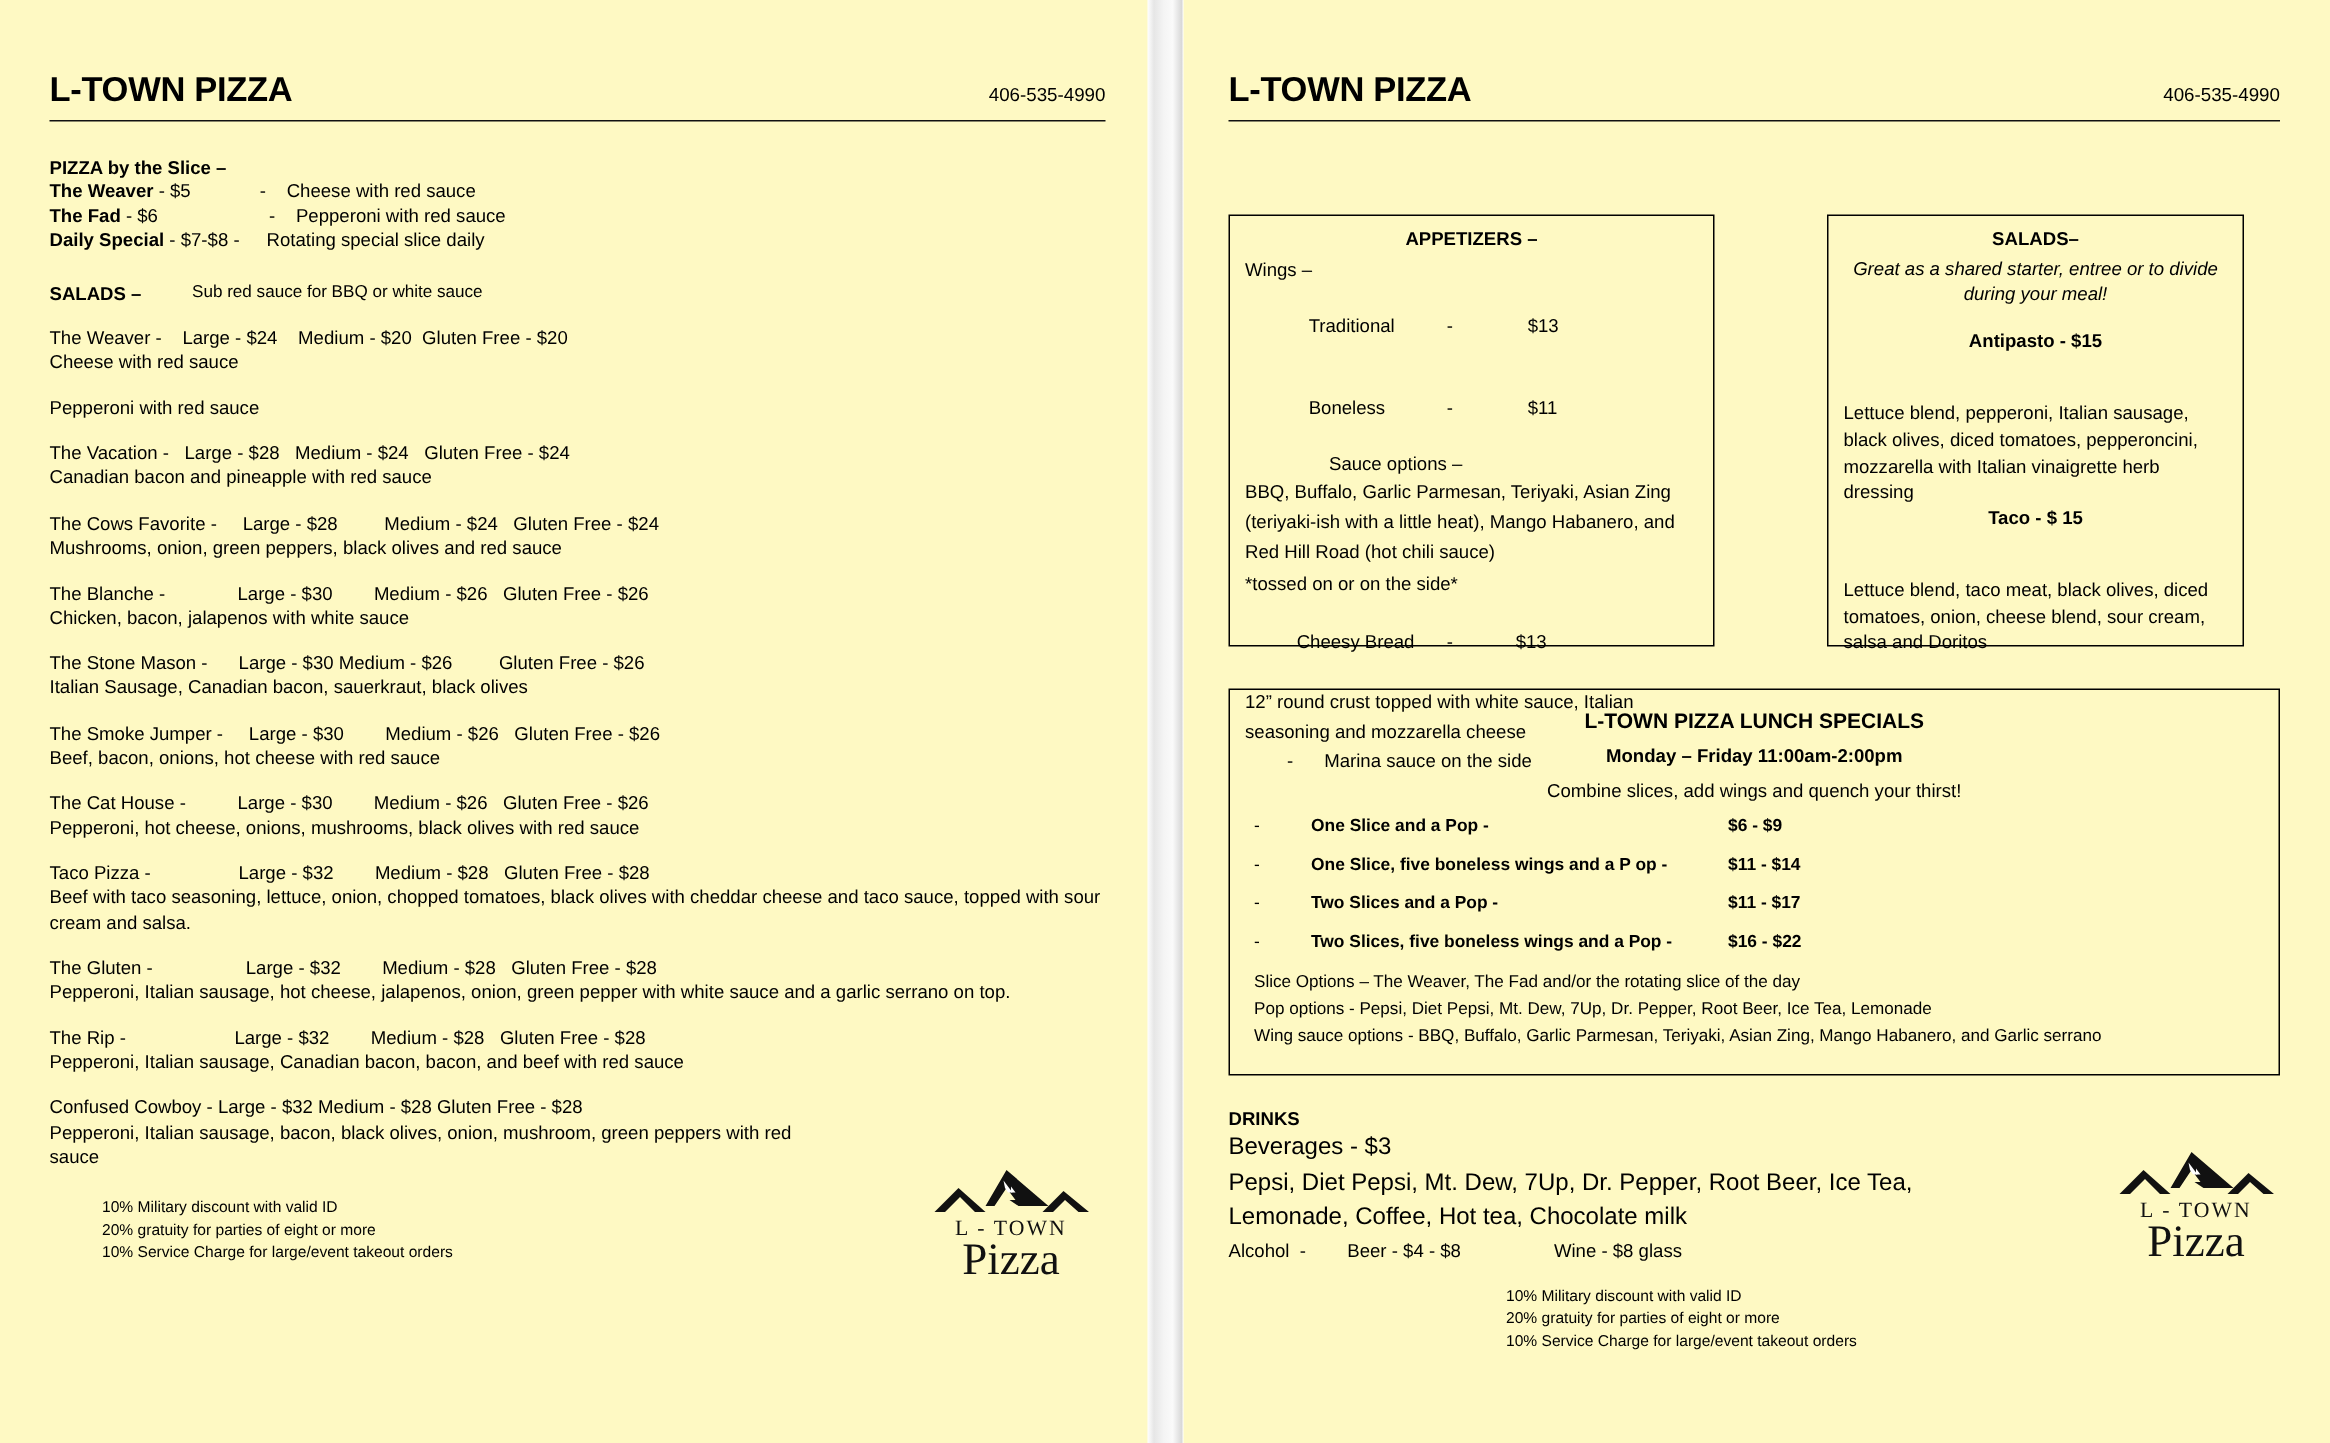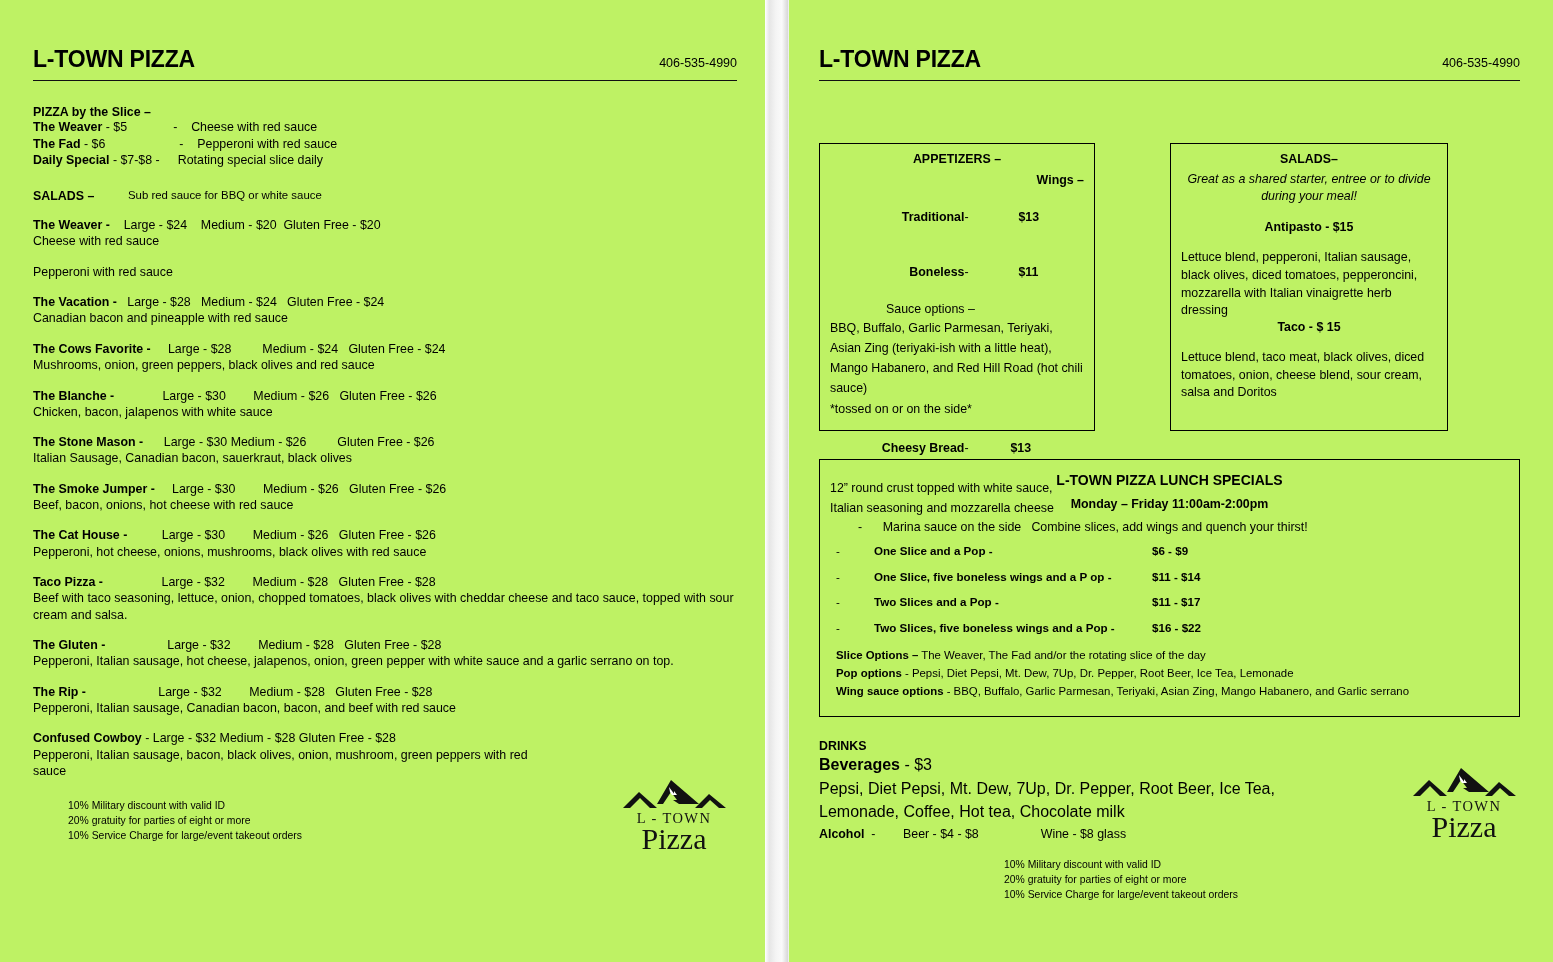--- a/index.html
+++ b/index.html
@@ -16,21 +16,21 @@
     position: relative;
   }
   .spread {
     display: flex;
     width: 1553px;
     height: 962px;
     background: #ffffff;
   }
   .page {
     position: relative;
-    background: #bef264;
+    background: #fef9c3;
     height: 962px;
     box-sizing: border-box;
   }
   .page-left {
     width: 765px;
     padding: 0 28px 0 33px;
   }
   .page-gutter {
     width: 24px;
     height: 962px;
@@ -57,21 +57,21 @@
     line-height: 1;
   }
   .hdr-phone {
     font-size: 12.5px;
     line-height: 1;
   }
   .hdr-rule {
     border-bottom: 1.6px solid #111;
     margin-top: 9px;
   }
-  .b { font-weight: bold; text-align: right; }
+  .b { font-weight: normal; }
 
   .slice-head { font-weight: bold; font-size: 12.4px; margin-top: 24px; }
   .slice-row {
     font-size: 12.4px;
     line-height: 1.35;
     display: flex;
     white-space: pre;
   }
   .slice-name { font-weight: bold; }
   .slice-dash-col { width: 18px; text-align: left; }
@@ -126,30 +126,30 @@
     text-align: center;
     font-weight: bold;
     font-size: 12.4px;
     margin-bottom: 5px;
   }
   .two-boxes {
     display: flex;
     gap: 75px;
     margin-top: 62px;
   }
-  .box-app { width: 276px; height: 288px; }
+  .box-app { width: 324px; height: 288px; }
   .box-sal { width: 278px; height: 288px; }
 
   .ap-line { font-size: 12.4px; line-height: 1.48; white-space: pre; }
   .ap-flow { font-size: 12.4px; line-height: 1.62; }
   .ap-center { text-align: left; font-size: 12.4px; line-height: 1.5; }
 
   .sal-italic { text-align: center; font-style: italic; font-size: 12.4px; line-height: 1.35; }
   .sal-price { text-align: center; font-size: 12.4px; font-weight: bold; margin-top: 16px; }
-  .sal-desc { font-size: 12.4px; line-height: 1.42; margin-top: 15px; }
+  .sal-desc { font-size: 12.4px; line-height: 1.42; margin-top: 33px; }
 
   
   .box-lunch {
     margin-top: 28px;
     width: 100%;
     padding: 12px 16px 16px 16px;
   }
   .ls-title { text-align: center; font-weight: bold; font-size: 14px; }
   .ls-sub { text-align: center; font-weight: bold; font-size: 12.4px; margin-top: 9px; }
   .ls-tag { text-align: center; font-size: 12.4px; margin-top: 9px; }

